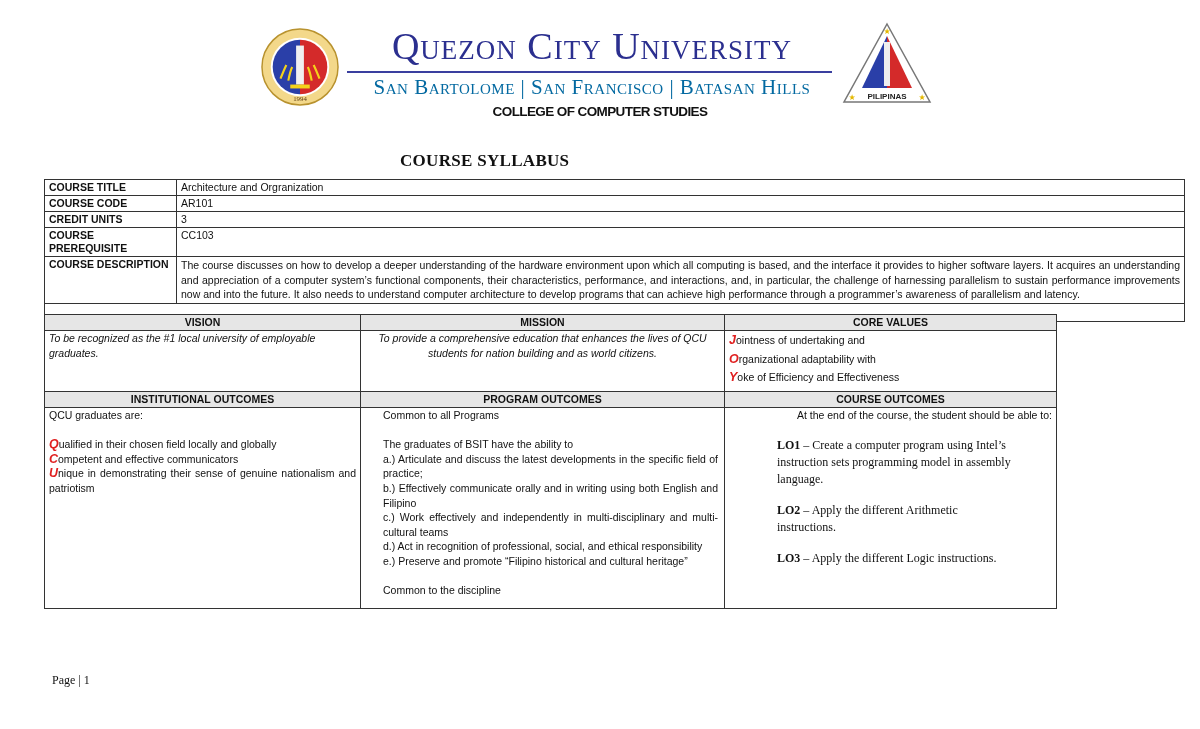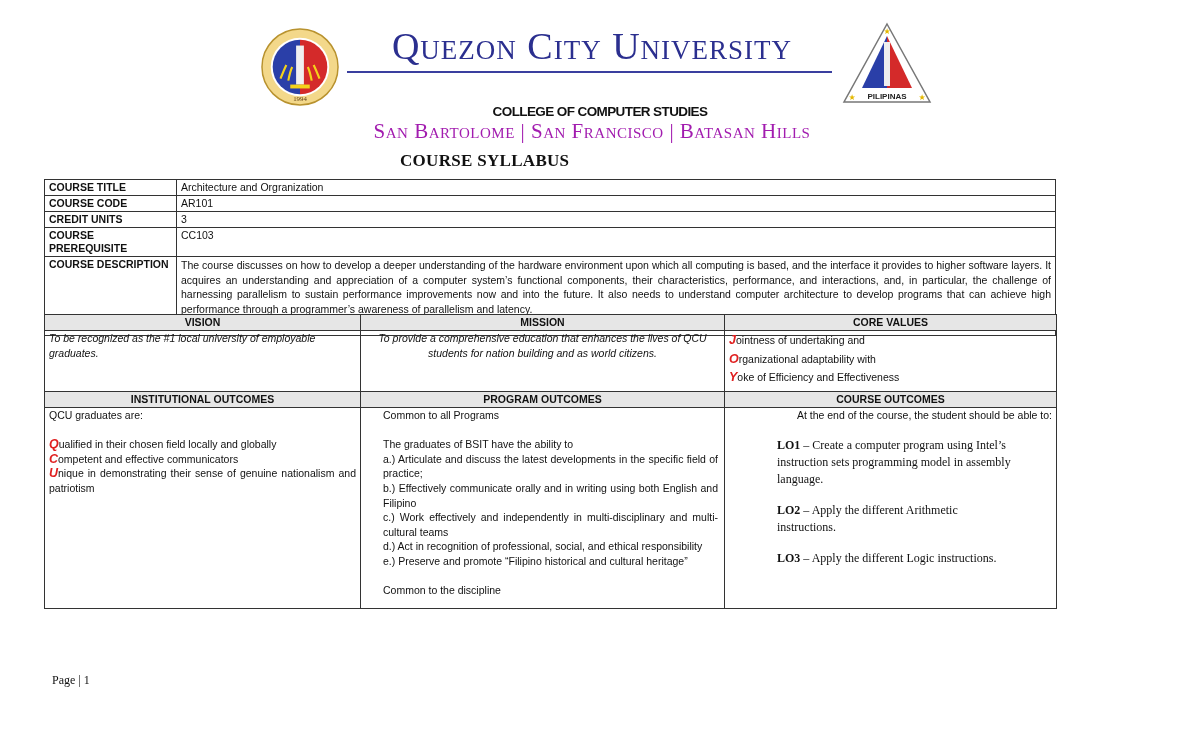--- a/index.html
+++ b/index.html
@@ -3,26 +3,26 @@
 <meta charset="utf-8">
 <style>
   html, body { margin: 0; padding: 0; background: #ffffff; }
   body { width: 1200px; height: 729px; position: relative; overflow: hidden; font-family: "Liberation Sans", sans-serif; color: #111; }
 
   .header { position: absolute; left: 0; top: 0; width: 1200px; height: 180px; }
   .seal { position: absolute; left: 261px; top: 28px; width: 78px; height: 78px; }
   .triangle-seal { position: absolute; left: 842px; top: 22px; width: 90px; height: 82px; }
   .uni-name { position: absolute; left: 352px; top: 26px; width: 480px; text-align: center; font-family: "Liberation Serif", serif; color: #2b2f8f; font-size: 38px; letter-spacing: 1px; font-variant: small-caps; line-height: 40px; }
   .uni-rule { position: absolute; left: 347px; top: 71px; width: 485px; height: 2px; background: #3a3f9f; }
-  .campuses { position: absolute; left: 352px; top: 74px; width: 480px; text-align: center; font-family: "Liberation Serif", serif; color: #a21caf; font-size: 21px; font-variant: small-caps; letter-spacing: 0.5px; line-height: 26px; margin-top: 44px; }
+  .campuses { position: absolute; left: 352px; top: 74px; width: 480px; text-align: center; font-family: "Liberation Serif", serif; color: #0369a1; font-size: 21px; font-variant: small-caps; letter-spacing: 0.5px; line-height: 26px; }
   .college { position: absolute; left: 400px; top: 104px; width: 400px; text-align: center; font-size: 13.5px; font-weight: bold; letter-spacing: -0.6px; line-height: 15px; }
   .dept { position: absolute; left: 400px; top: 119px; width: 400px; text-align: center; font-size: 13.5px; font-weight: bold; letter-spacing: -0.6px; line-height: 15px; }
   .doc-title { position: absolute; left: 400px; top: 151px; width: 400px; font-family: "Liberation Serif", serif; font-weight: bold; font-size: 17px; letter-spacing: 0.3px; }
 
-  .info-table { position: absolute; left: 44px; top: 179px; width: 1012px; border-collapse: collapse; font-size: 10.5px; }
+  .info-table { position: absolute; left: 44px; top: 179px; width: 1141px; border-collapse: collapse; font-size: 10.5px; }
   .info-table td { border: 1px solid #333; padding: 1px 4px; line-height: 13px; vertical-align: top; }
   .info-table td.lbl { width: 123px; font-weight: bold; }
   .info-table td.desc { text-align: justify; line-height: 14.6px; padding-top: 1px; padding-bottom: 1px; }
   .info-table tr.spacer td { height: 15px; }
 
   .vmc { position: absolute; left: 44px; top: 314px; width: 1012px; border-collapse: collapse; font-size: 10.5px; table-layout: fixed; }
   .vmc th { background: #e6e6e6; border: 1px solid #333; font-weight: bold; padding: 1px 0; line-height: 13px; }
   .vmc td { border: 1px solid #333; vertical-align: top; padding: 0 4px; }
   .vmc .vm-row td { height: 60px; }
   .vmc .italic { font-style: italic; line-height: 14.5px; }

